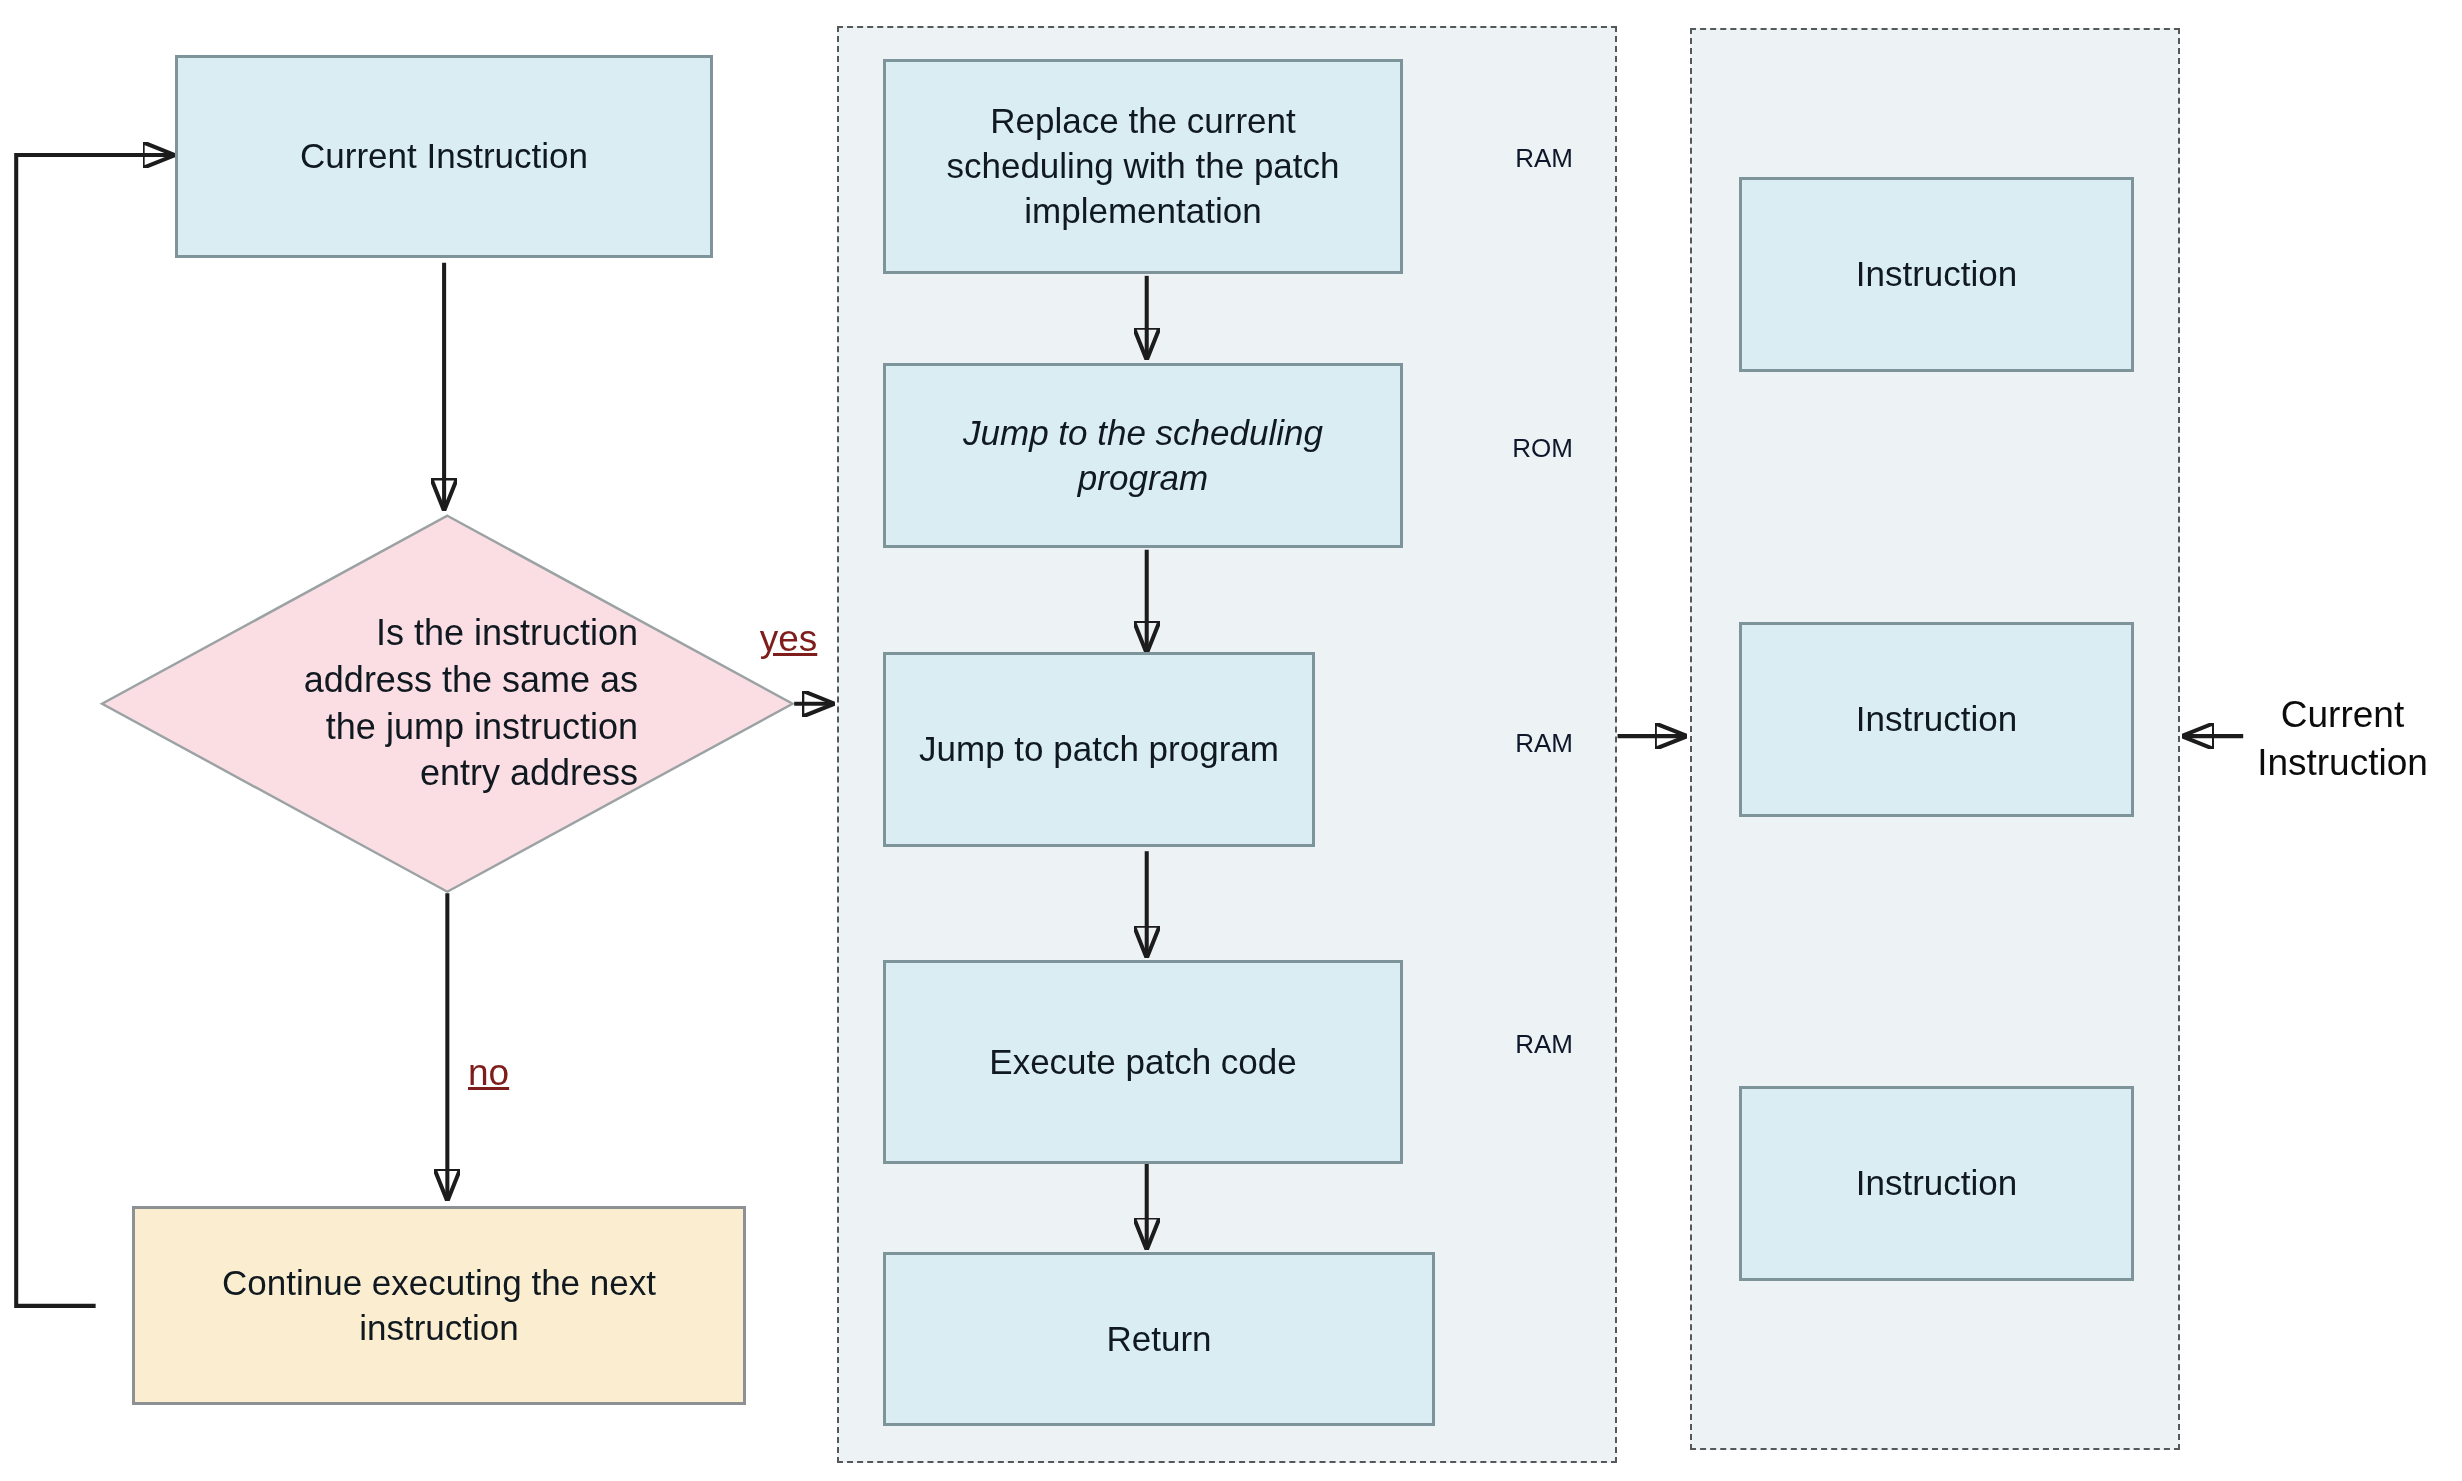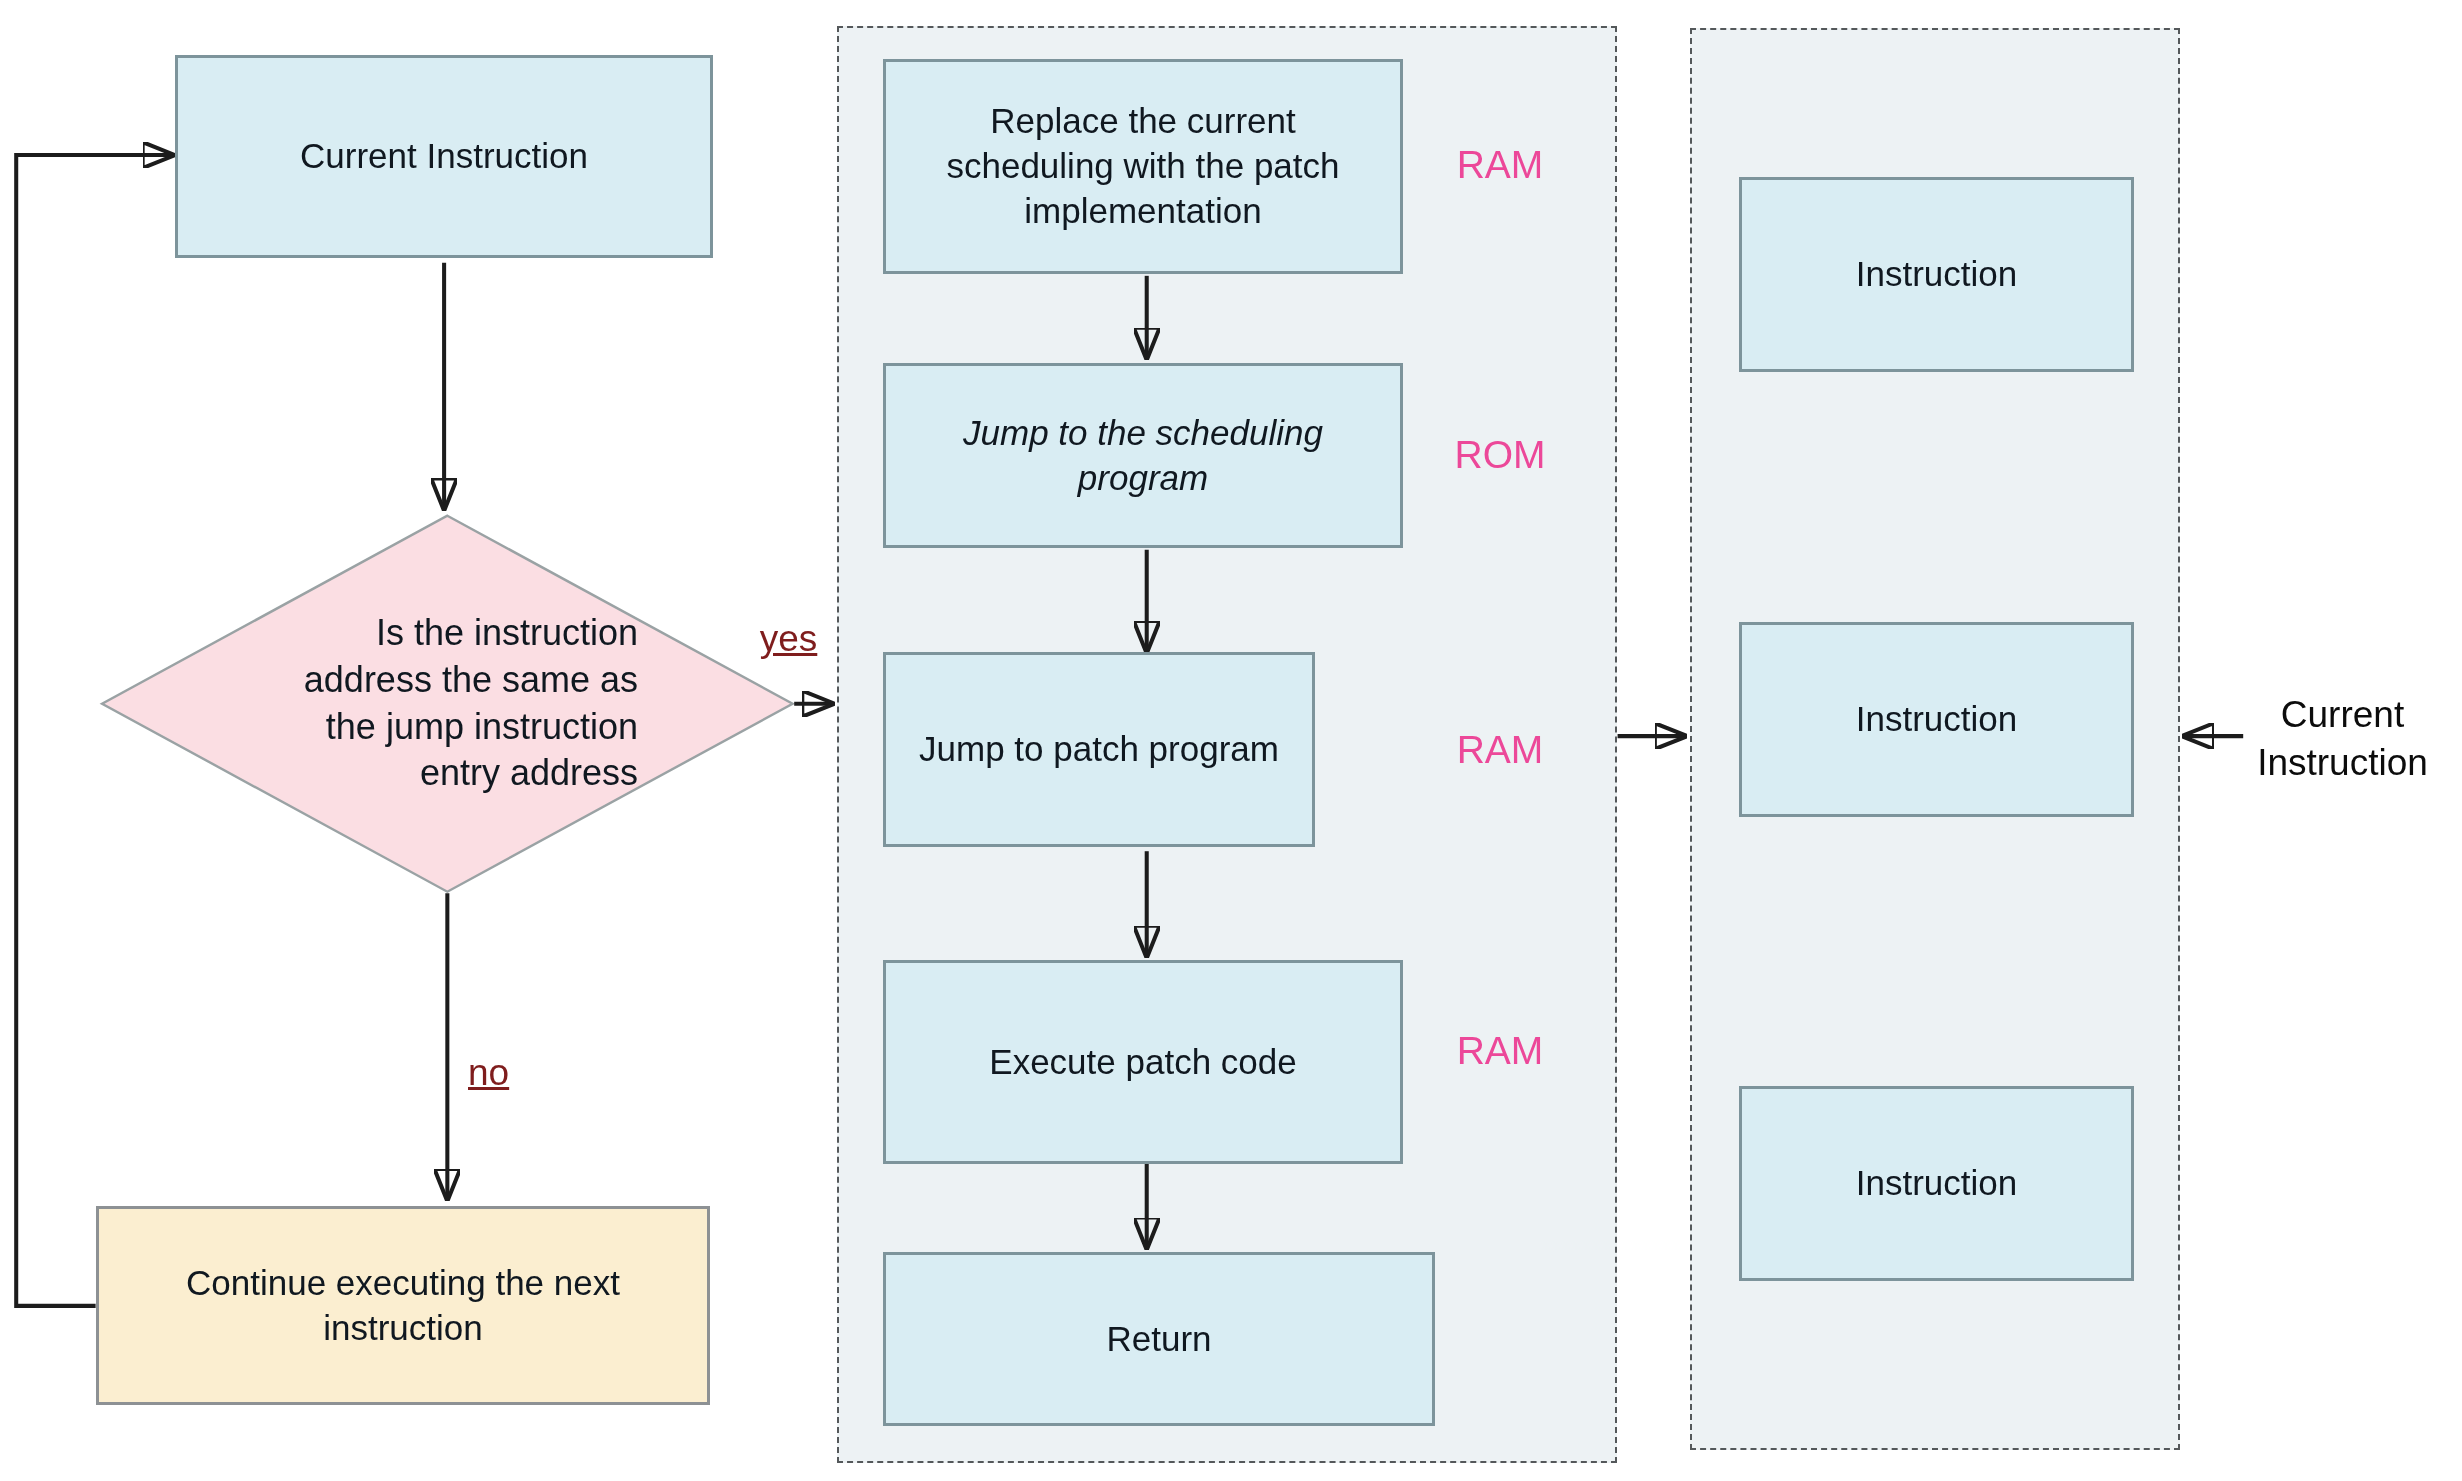--- a/index.html
+++ b/index.html
@@ -26,23 +26,24 @@
     background:var(--box-cyan);
     border:3.2px solid var(--box-cyan-border);
     display:flex; align-items:center; justify-content:center;
     text-align:center; z-index:2;
     font-size:35px; line-height:1.28;
   }
   .node .inner{display:block;}
   .continue-node{
     background:var(--continue-fill);
     border:3.2px solid var(--continue-border);
+    margin-left:36px;
   }
   .memory-label{
-    z-index:2; font-size:39px; text-align:center; color:#ec4899;
+    z-index:2; font-size:26px; text-align:right; color:#0f172a;
   }
   .branch-label{
     z-index:3; font-size:37px; color:#7f1d1d;text-decoration:underline;
   }
   .diamond-text{
     z-index:2; font-size:36px; line-height:1.3; text-align:right;
   }
   .side-label{
     z-index:2; font-size:37px; line-height:1.3; text-align:center; color:#0c0c0c;
   }

